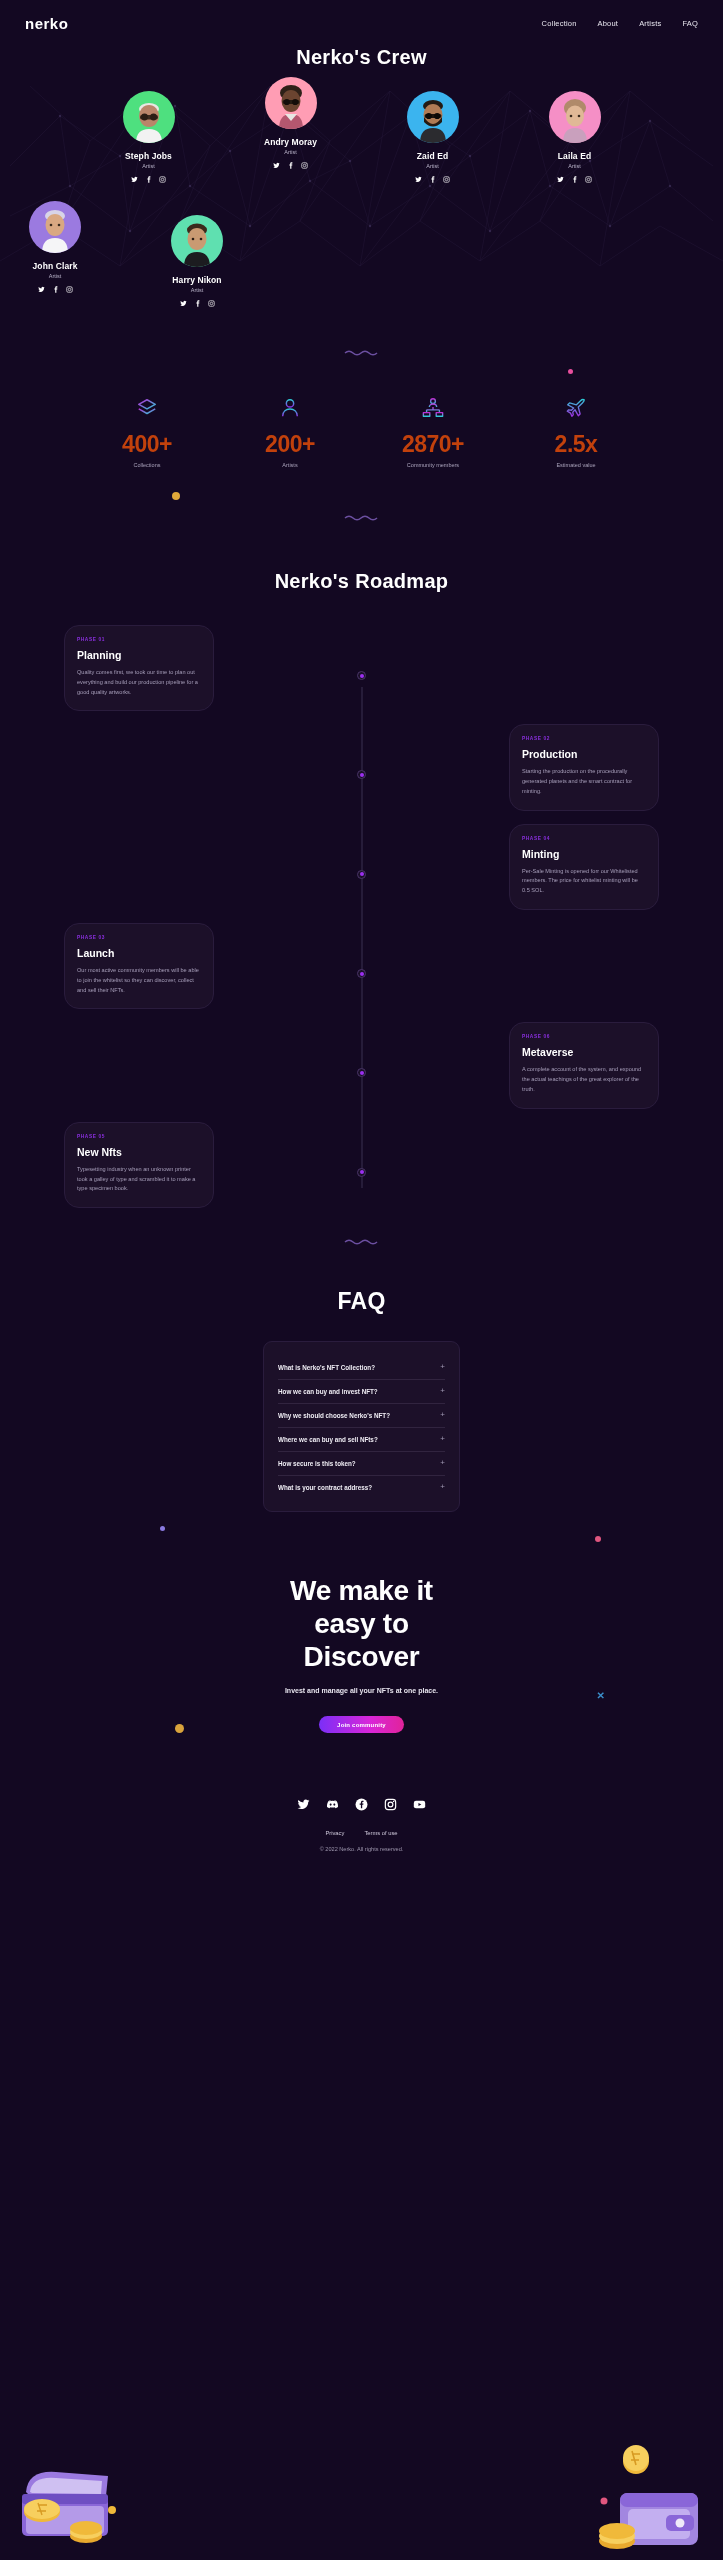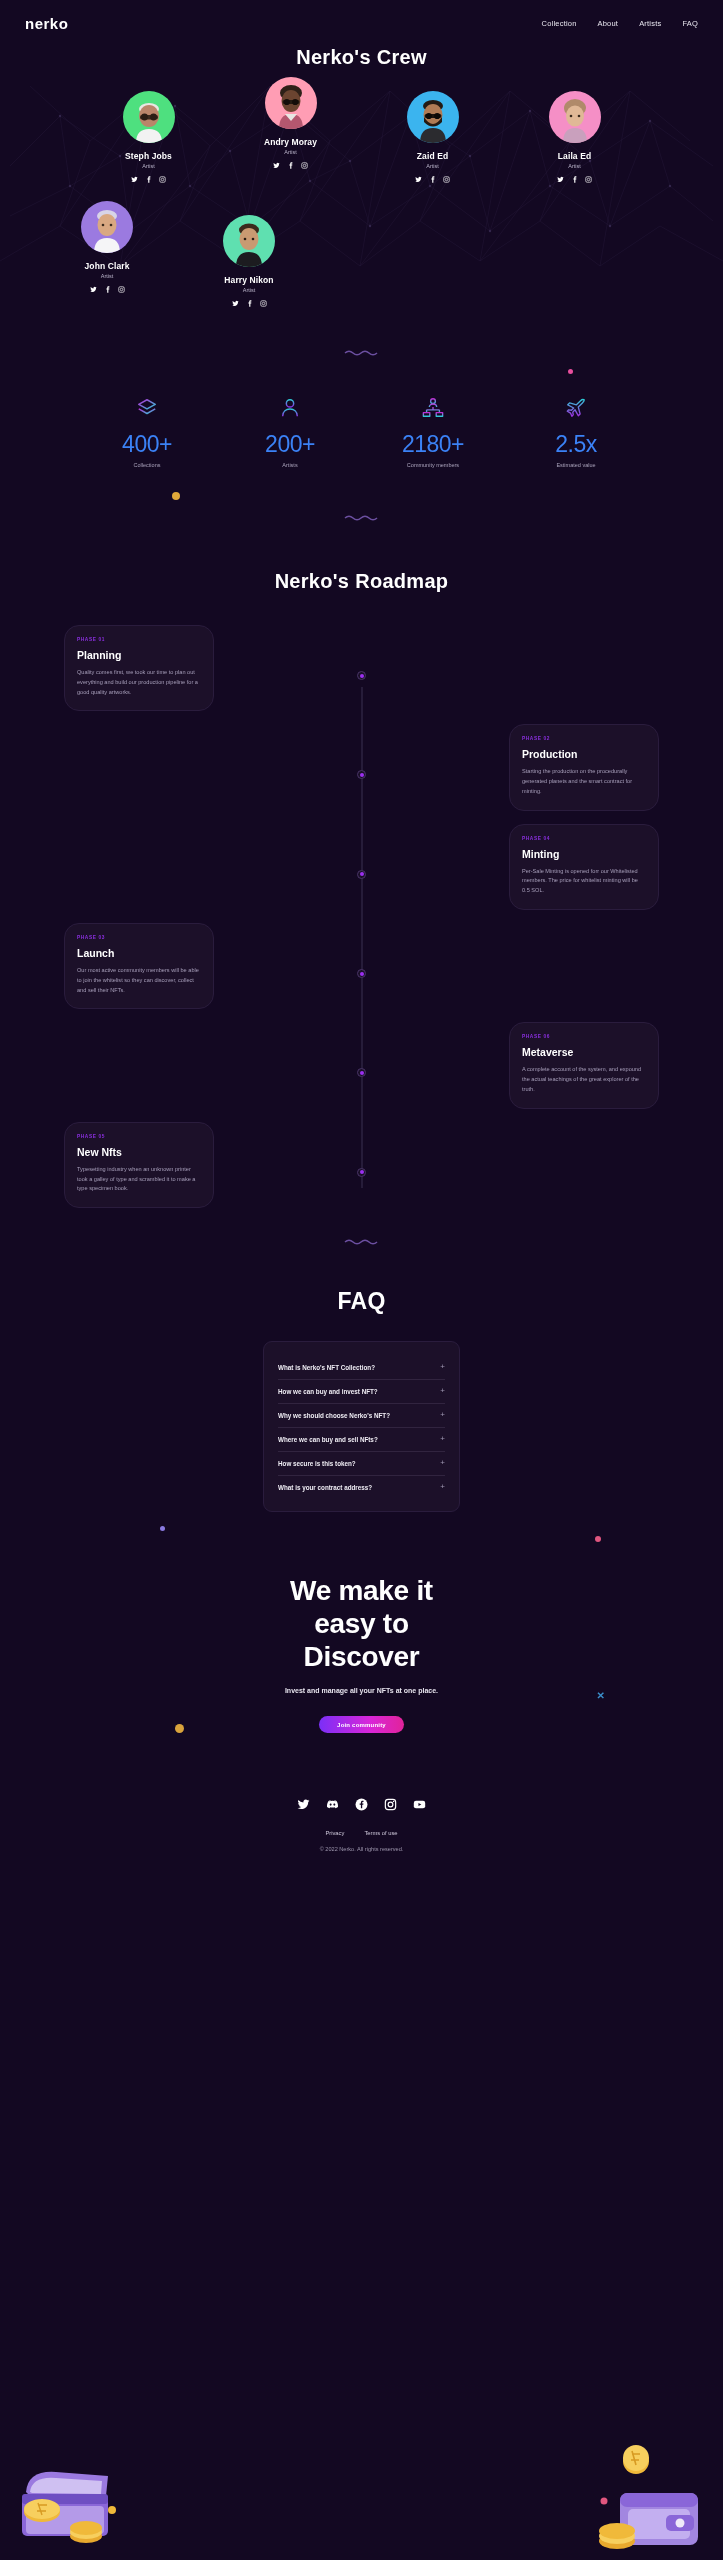--- a/index.html
+++ b/index.html
@@ -57,21 +57,21 @@
   .wave { display:flex; justify-content:center; margin:20px 0; }
   .wave svg { display:block; }
 
   
   .stats {
     display:flex; justify-content:center; gap:38px;
     padding:18px 0 10px; position:relative;
   }
   .stat { width:105px; text-align:center; }
   .stat-icon { height:26px; display:flex; align-items:center; justify-content:center; }
-  .stat-val { margin-top:10px; font-size:23px; font-weight:400; color:#3b82f6; letter-spacing:-.5px; }
+  .stat-val { margin-top:10px; font-size:23px; font-weight:700; color:#c2410c; letter-spacing:-.5px; }
   .stat-lbl { margin-top:4px; font-size:5.5px; color:#aaa3bb; }
 
   
   .dot { position:absolute; border-radius:50%; }
 
   
   .roadmap { position:relative; padding-top:18px; }
   .roadmap-title { margin-bottom:32px; }
   .timeline {
     position:absolute; left:50%; top:62px; bottom:20px; width:1px;
@@ -327,21 +327,21 @@
               <svg width="7" height="7" viewBox="0 0 24 24" fill="none" stroke="#fff" stroke-width="2.2">
                 <rect x="2.5" y="2.5" width="19" height="19" rx="5"></rect>
                 <circle cx="12" cy="12" r="4.3"></circle>
                 <circle cx="17.6" cy="6.4" r="1.2" fill="#fff" stroke="none"></circle>
               </svg>
             </span>
         </div>
       </div>
     </div>
 
-    <div class="crew-row row2" style="justify-content:flex-start;padding-left:52px;gap:32px;margin-top:18px">
+    <div class="crew-row row2" style="justify-content:flex-start;gap:32px;margin-top:18px">
 
       <div class="member">
         <div class="avatar" style="background:#9b7ae0">
           <svg width="52" height="52" viewBox="0 0 52 52">
               <g>
                 <ellipse cx="26" cy="15" rx="10" ry="6" fill="#d8d4e8"></ellipse>
                 <ellipse cx="26" cy="24" rx="9.5" ry="11" fill="#d9a882"></ellipse>
                 <circle cx="22" cy="24" r="1.3" fill="#3a2a1e"></circle>
                 <circle cx="30" cy="24" r="1.3" fill="#3a2a1e"></circle>
                 <path d="M13 52 Q13 37 26 37 Q39 37 39 52 Z" fill="#f5f5f7"></path>
@@ -461,21 +461,21 @@
                 <stop offset="100%" stop-color="#2ec9d6"></stop>
               </linearGradient>
             </defs>
           <circle cx="12" cy="4.5" r="2.6"></circle>
             <path d="M8 11 C8 8.6 10 7.6 12 7.6 C14 7.6 16 8.6 16 11"></path>
           <path d="M12 11 L12 14 M5 14 L19 14 M5 14 L5 17 M19 14 L19 17"></path>
           <rect x="1.5" y="17" width="7" height="4"></rect>
             <rect x="15.5" y="17" width="7" height="4"></rect>
         </svg>
       </div>
-      <div class="stat-val">2180+</div>
+      <div class="stat-val">2870+</div>
       <div class="stat-lbl">Community members</div>
     </div>
 
     <div class="stat">
       <div class="stat-icon">
         <svg width="22" height="22" viewBox="0 0 24 24" fill="none" stroke="url(#g4)" stroke-width="1.5" stroke-linejoin="round">
           <defs>
               <linearGradient id="g4" x1="0" y1="0" x2="0" y2="1">
                 <stop offset="0%" stop-color="#2ec9d6"></stop>
                 <stop offset="100%" stop-color="#a02ee0"></stop>

